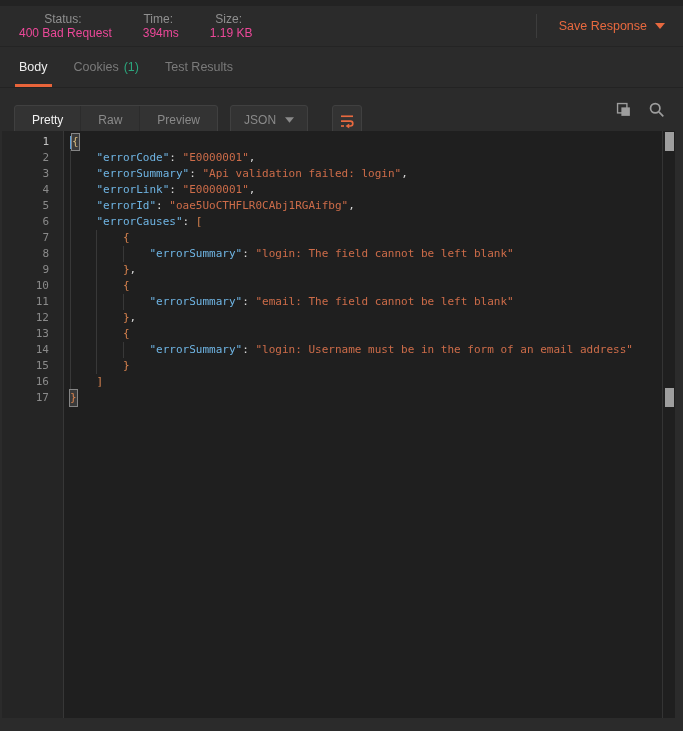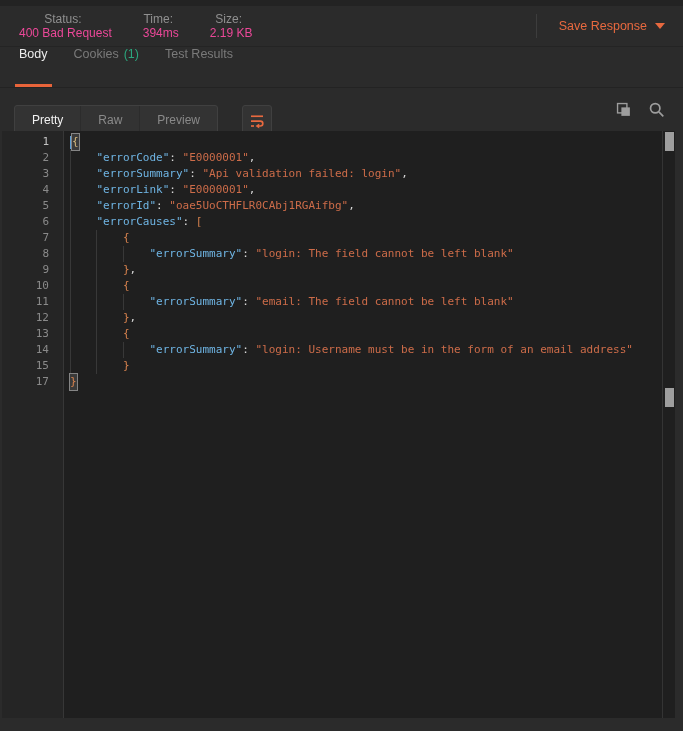--- a/index.html
+++ b/index.html
@@ -12,21 +12,21 @@
   .status-group{margin-right:26px;font-size:12px;color:#909090;display:flex;align-items:center;flex-direction:column;}
   .status-value{color:#ec4899;margin-left:5px;}
   .save-area{margin-left:auto;display:flex;align-items:center;}
   .vdivider{width:1px;height:24px;background:#3D3D3D;margin-right:18px;}
   .save-btn{display:flex;align-items:center;gap:8px;background:none;border:none;cursor:pointer;
     color:#E8693F;font-size:12.5px;font-family:inherit;padding:0 4px;}
 
   
   .tabs{height:42px;flex:none;display:flex;align-items:stretch;padding:0 6px;
     border-top:1px solid #242424;border-bottom:1px solid #232323;box-sizing:border-box;}
-  .tab{position:relative;display:flex;align-items:flex-start;gap:5px;padding:0 13px;
+  .tab{position:relative;display:flex;align-items:center;gap:5px;padding:0 13px;
     font-size:12.5px;color:#7A7A7A;cursor:pointer;}
   .tab.active{color:#EDEDED;}
   .tab-count{color:#2BA67D;}
   .tab-underline{position:absolute;left:9px;right:9px;bottom:0;height:3px;background:#E8643A;}
 
   
   .toolbar{height:43px;flex:none;display:flex;align-items:center;padding:0 14px;}
   .box{background:#333333;border:1px solid #404040;border-radius:3px;height:30px;box-sizing:border-box;margin-top:20px;}
   .seg{display:flex;overflow:hidden;}
   .seg-btn{padding:0 17px;font-size:12px;color:#8A8A8A;background:none;border:none;height:100%;
@@ -74,21 +74,21 @@
         <div class="status-group">
           <span class="status-label">Status:</span>
           <span class="status-value">400 Bad Request</span>
         </div>
         <div class="status-group">
           <span class="status-label">Time:</span>
           <span class="status-value">394ms</span>
         </div>
         <div class="status-group">
           <span class="status-label">Size:</span>
-          <span class="status-value">2.19 KB</span>
+          <span class="status-value">1.19 KB</span>
         </div>
       </div>
     <div class="save-area">
       <div class="vdivider"></div>
       <button class="save-btn">
         <span>Save Response</span>
         <svg width="10" height="6" viewBox="0 0 10 6">
           <polygon points="0,0 10,0 5,6" fill="currentColor"></polygon>
         </svg>
       </button>
@@ -108,20 +108,26 @@
         <span class="tab-label">Test Results</span>
       </div>
     </div>
 
   <div class="toolbar">
     <div class="seg box" id="segmented">
         <button class="seg-btn active">Pretty</button>
         <button class="seg-btn">Raw</button>
         <button class="seg-btn">Preview</button>
       </div>
+    <button class="json-btn box">
+      <span>JSON</span>
+      <svg width="9" height="6" viewBox="0 0 10 6">
+        <polygon points="0,0 10,0 5,6" fill="#8A8A8A"></polygon>
+      </svg>
+    </button>
     <button class="wrap-btn box">
       <svg width="18" height="18" viewBox="0 0 24 24">
         <path d="M4 7h16" stroke="#E8693F" stroke-width="2.2" fill="none"></path>
         <path d="M4 13.5h12.5a3.25 3.25 0 0 1 0 6.5H14" stroke="#E8693F" stroke-width="2.2" fill="none"></path>
         <polygon points="15,16.8 10,20 15,23.2" fill="#E8693F"></polygon>
         <path d="M4 20h4" stroke="#E8693F" stroke-width="2.2" fill="none"></path>
       </svg>
     </button>
     <div class="toolbar-right">
       <button class="icon-btn">
@@ -196,20 +202,24 @@
         </div>
         <div class="line">
           <div class="ln">14</div>
           <div class="lc"><span class="ind"></span><span class="ind"></span><span class="ind"></span><span class="t-key">"errorSummary"</span><span class="t-pun">: </span><span class="t-str">"login: Username must be in the form of an email address"</span></div>
         </div>
         <div class="line">
           <div class="ln">15</div>
           <div class="lc"><span class="ind"></span><span class="ind"></span><span class="t-brk">}</span></div>
         </div>
         <div class="line">
+          <div class="ln">16</div>
+          <div class="lc"><span class="ind"></span><span class="t-brk">]</span></div>
+        </div>
+        <div class="line">
           <div class="ln">17</div>
           <div class="lc"><span class="t-hlo">}</span></div>
         </div>
       </div>
     <div class="rail">
       <div class="rail-mark top"></div>
       <div class="rail-mark bottom"></div>
     </div>
   </div>
 </div>

